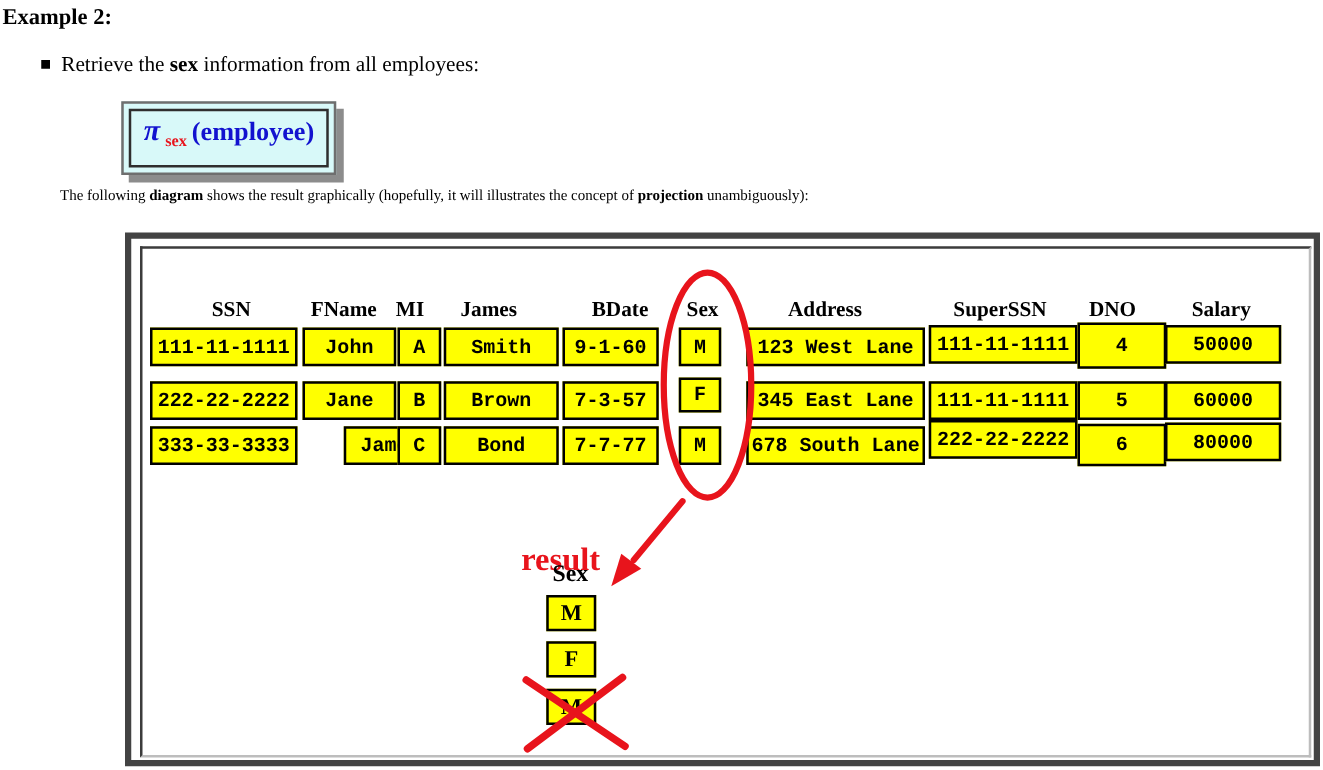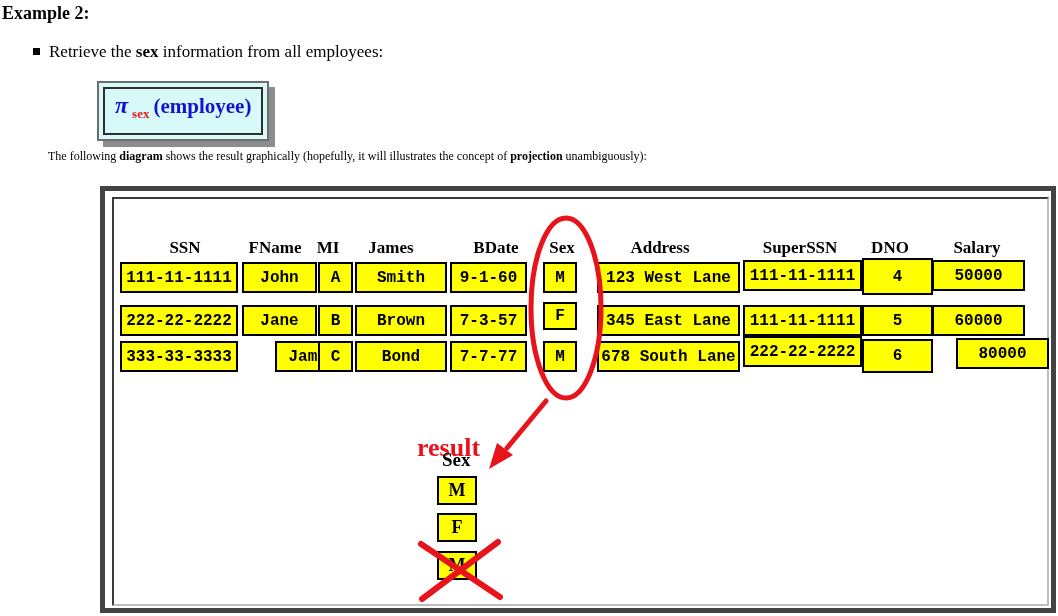--- a/index.html
+++ b/index.html
@@ -132,21 +132,21 @@
       <div class="trow r2" style="top: 341px;">
         <div class="cell c0" style="left: 120px; width: 118px;">333-33-3333</div>
         <div class="cell c1" style="left: 242px; width: 75px; margin-left: 33px;">James</div>
         <div class="cell c2" style="left: 318px; width: 35px;">C</div>
         <div class="cell c3" style="left: 355px; width: 92px;">Bond</div>
         <div class="cell c4" style="left: 450px; width: 77px;">7-7-77</div>
         <div class="cell c5" style="left: 543px; width: 34px;">M</div>
         <div class="cell c6" style="left: 597px; width: 143px;">678 South Lane</div>
         <div class="cell c7" style="left: 743px; width: 119px;">222-22-2222</div>
         <div class="cell c8" style="left: 862px; width: 71px;">6</div>
-        <div class="cell c9" style="left: 932px; width: 93px; margin-left: 24px;">80000</div>
+        <div class="cell c9" style="left: 932px; width: 93px;">80000</div>
       </div>
     </div>
 
   <div id="result-label">result</div>
   <div id="result-sex">Sex</div>
   <div id="result-boxes">
       <div class="rbox" style="top: 476px;">M</div>
       <div class="rbox" style="top: 513px;">F</div>
       <div class="rbox" style="top: 551px;">M</div>
     </div>

